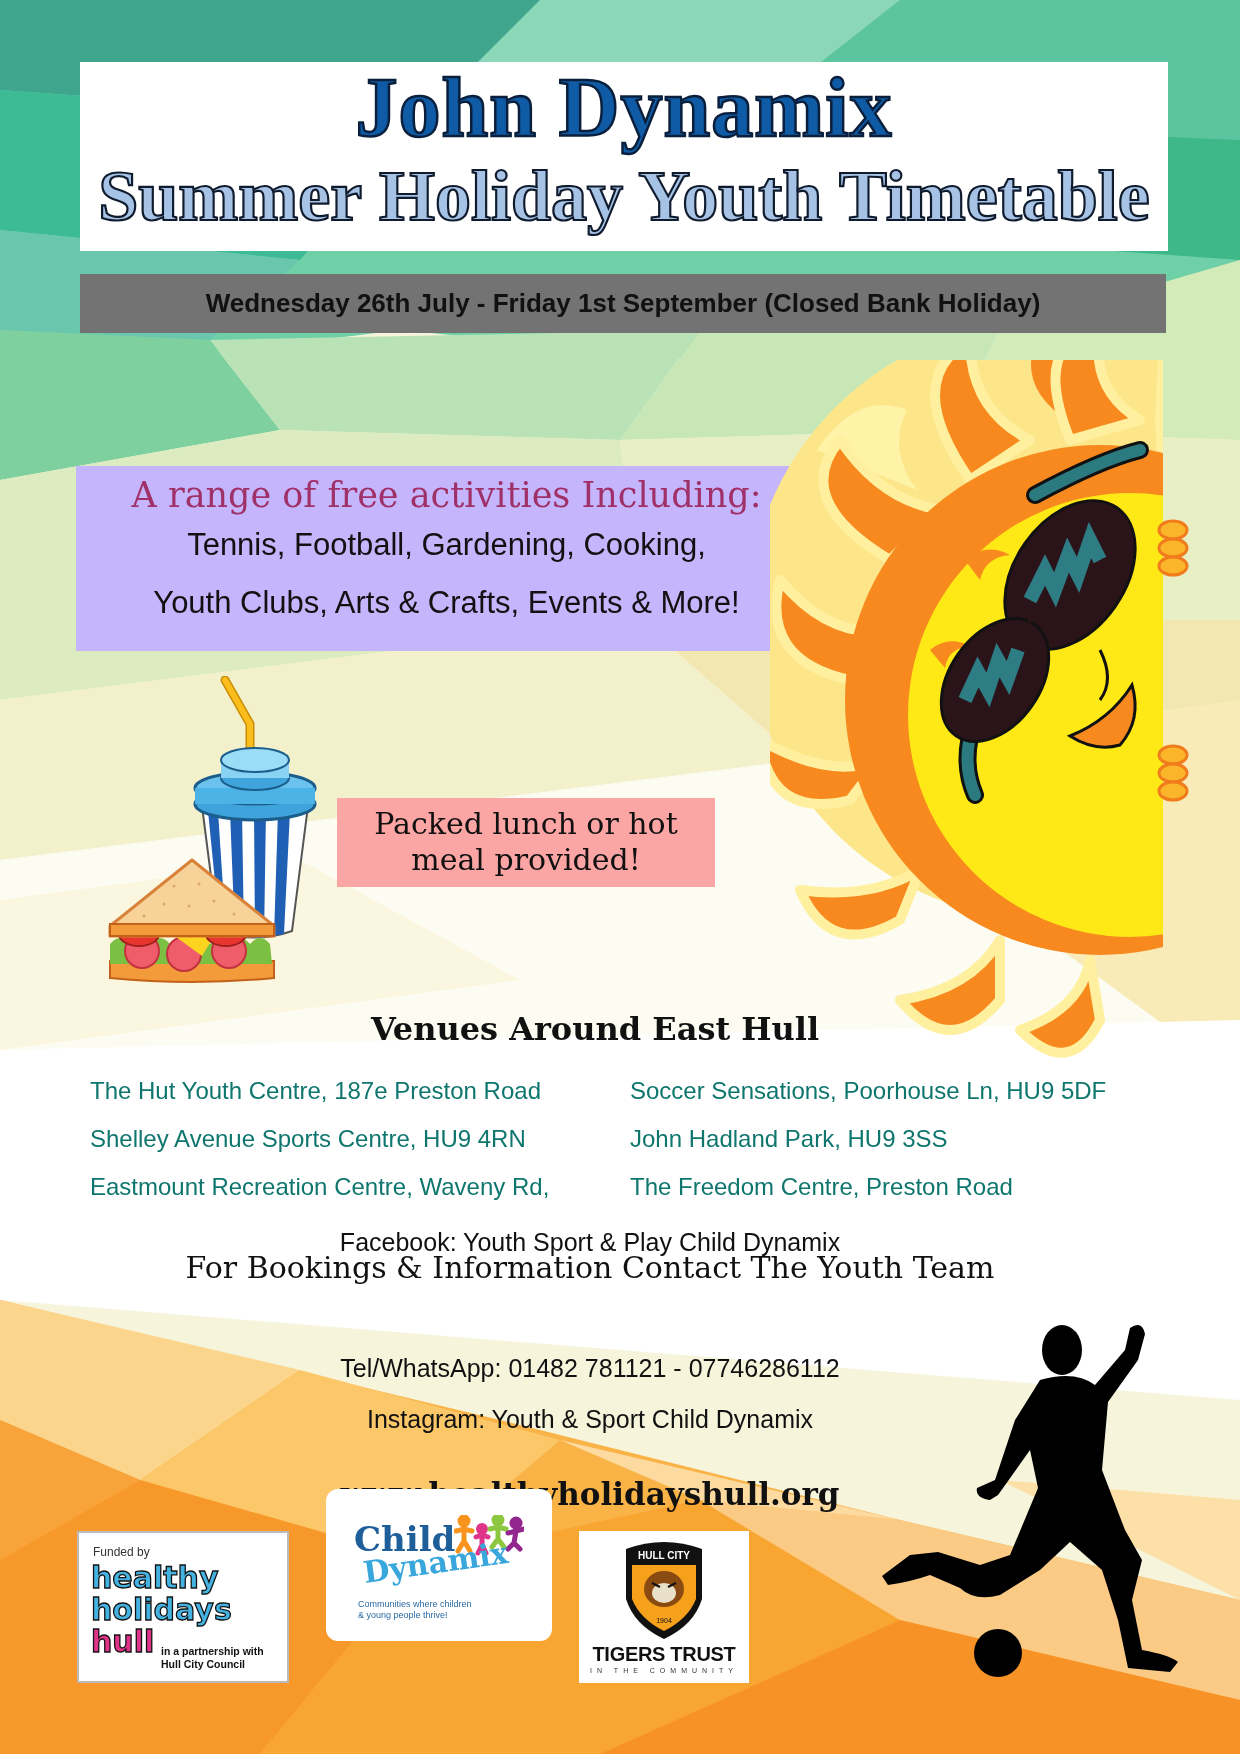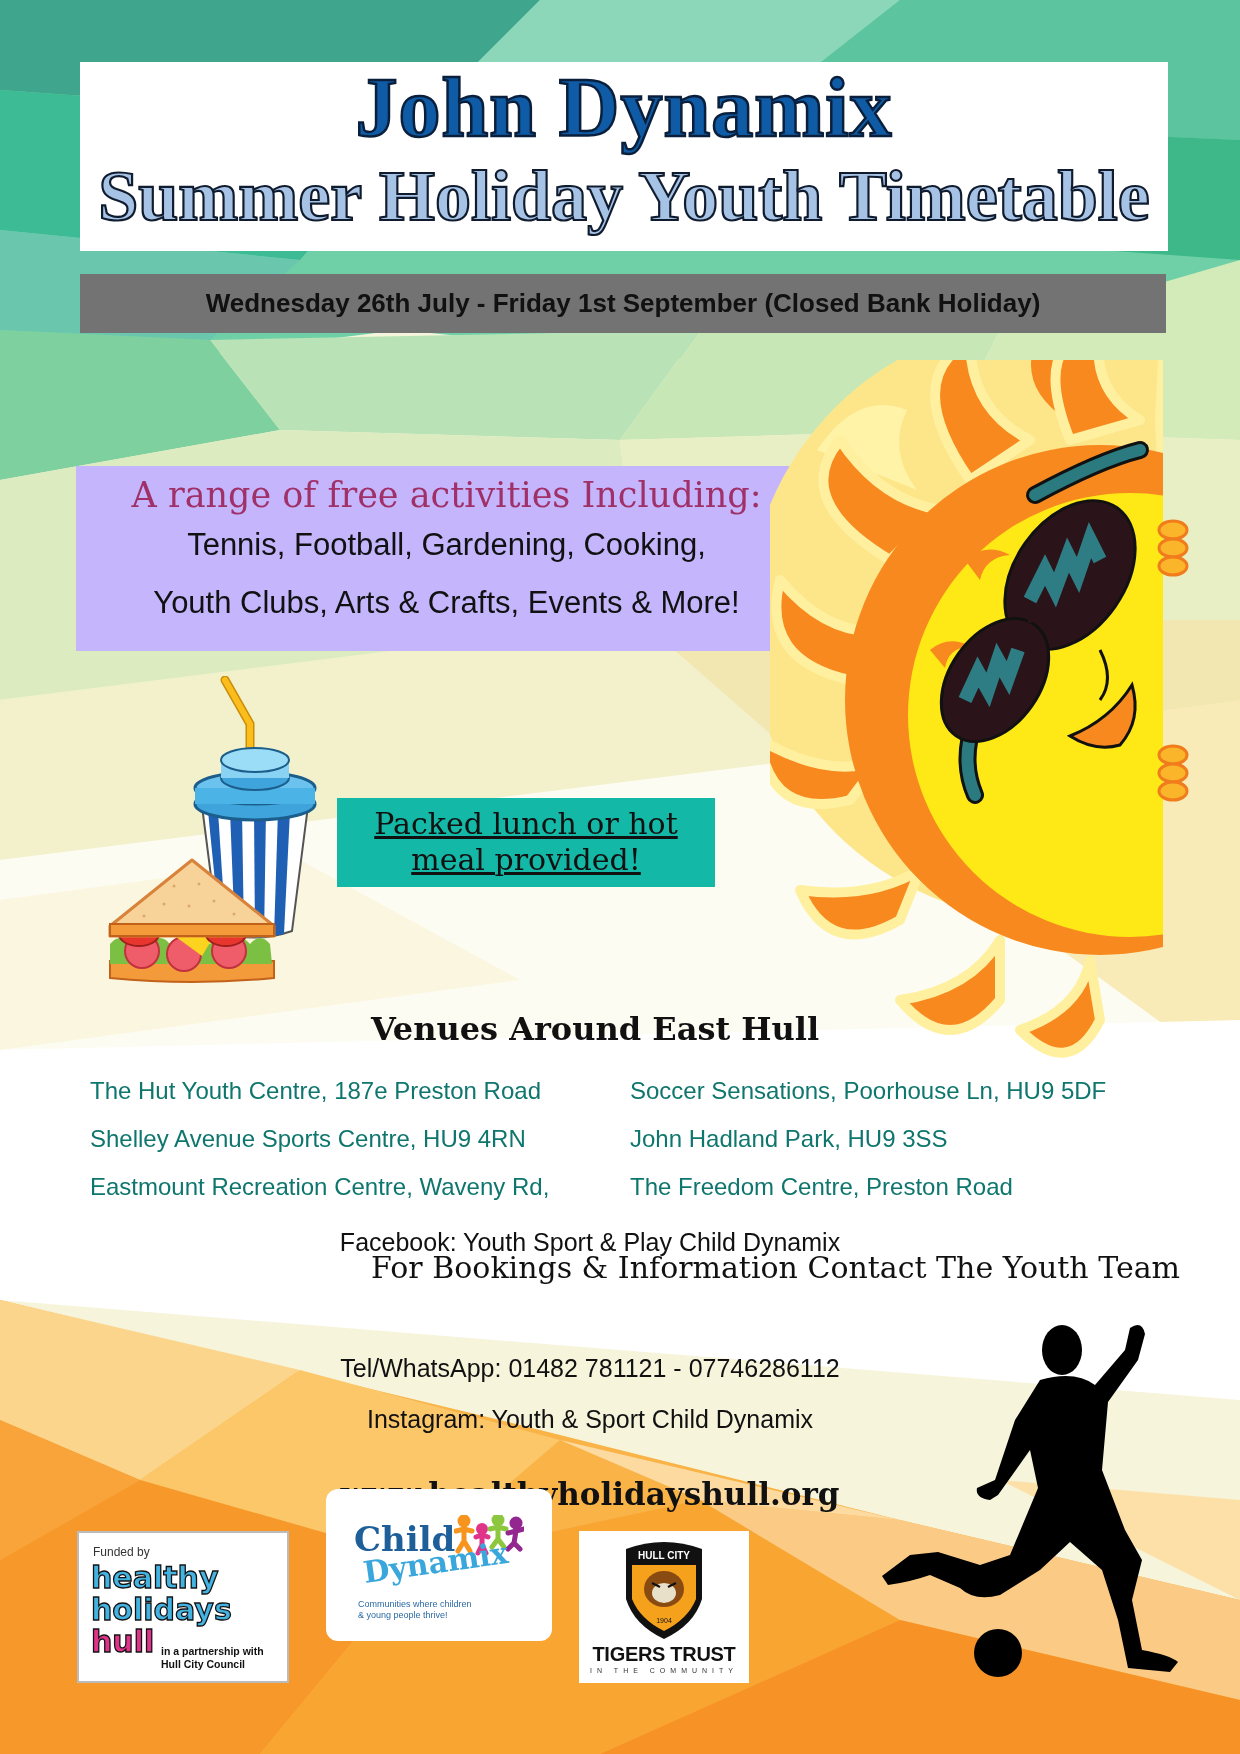--- a/index.html
+++ b/index.html
@@ -15,30 +15,30 @@
     font-size: 72px; color: #a6c3e6; -webkit-text-stroke: 2.2px #101c2e; line-height: 1; white-space: nowrap; }
 
   .date-box { left: 80px; top: 274px; width: 1086px; height: 59px; background: #737373; text-align: center;
     font-weight: bold; font-size: 26px; line-height: 59px; color: #111; }
 
   .acts-box { left: 76px; top: 466px; width: 741px; height: 185px; background: #c4b5fd; text-align: center; }
   .acts-head { position: absolute; left: 0; right: 0; top: 8px; font-family: "DejaVu Serif", serif; font-size: 35px;
     color: #a03068; line-height: 1.2; }
   .acts-line { position: absolute; left: 0; right: 0; font-size: 31px; color: #111; line-height: 1.2; }
 
-  .lunch-box { left: 337px; top: 798px; width: 378px; height: 89px; background: #14b8a6; text-align: center;
-    font-family: "DejaVu Serif", serif; font-size: 30px; line-height: 36px; color: #111; padding-top: 8px; text-decoration: underline; }
+  .lunch-box { left: 337px; top: 798px; width: 378px; height: 89px; background: #fca5a5; text-align: center;
+    font-family: "DejaVu Serif", serif; font-size: 30px; line-height: 36px; color: #111; padding-top: 8px; }
 
   .venues-head { left: 0; width: 1190px; top: 1010px; text-align: center; font-family: "DejaVu Serif", serif;
     font-size: 32px; font-weight: bold; color: #111; }
   .venue { font-size: 24px; color: #0f766e; text-align: left; white-space: nowrap; }
   .col-l { left: 90px; width: 522px; }
   .col-r { left: 630px; width: 540px; }
 
-  .contact-head { left: 0; width: 1180px; top: 1250px; text-align: right; font-family: "DejaVu Serif", serif;
+  .contact-head { left: 0; width: 1180px; top: 1250px; text-align: center; font-family: "DejaVu Serif", serif;
     font-size: 30px; color: #111; }
   .contact { left: 0; width: 1180px; text-align: center; font-size: 25px; color: #111; }
   .www { left: 0; width: 1180px; top: 1476px; text-align: center; font-family: "DejaVu Serif", serif; font-weight: bold;
     font-size: 31px; color: #111; }
 
   .logo { background: #fff; }
   .logo1 { left: 77px; top: 1531px; width: 212px; height: 152px; border: 2px solid #bbb; }
   .logo2 { left: 326px; top: 1489px; width: 226px; height: 152px; border-radius: 12px; }
   .logo3 { left: 579px; top: 1531px; width: 170px; height: 152px; }
   .hh-funded { position: absolute; left: 14px; top: 12px; font-size: 12px; color: #333; }

